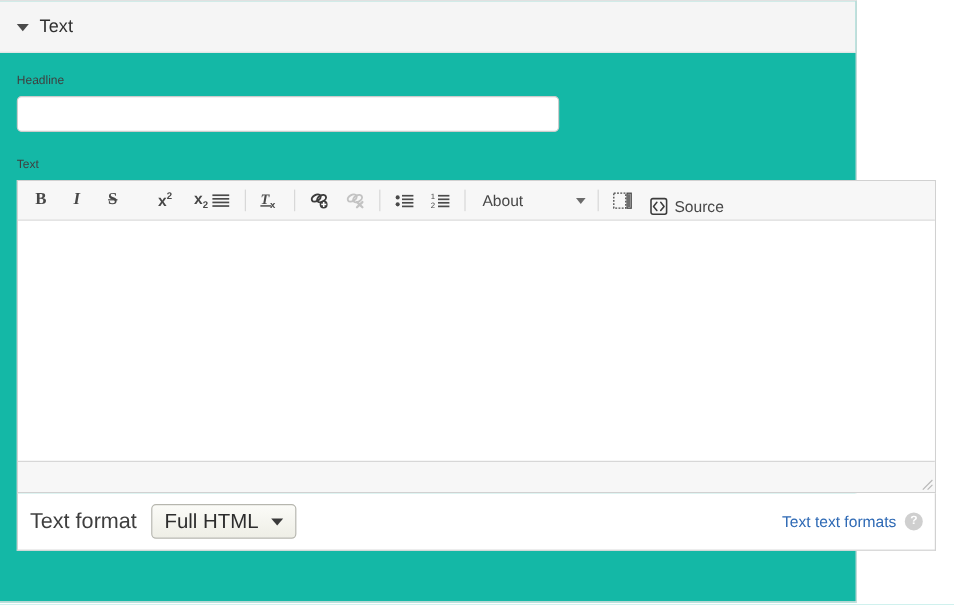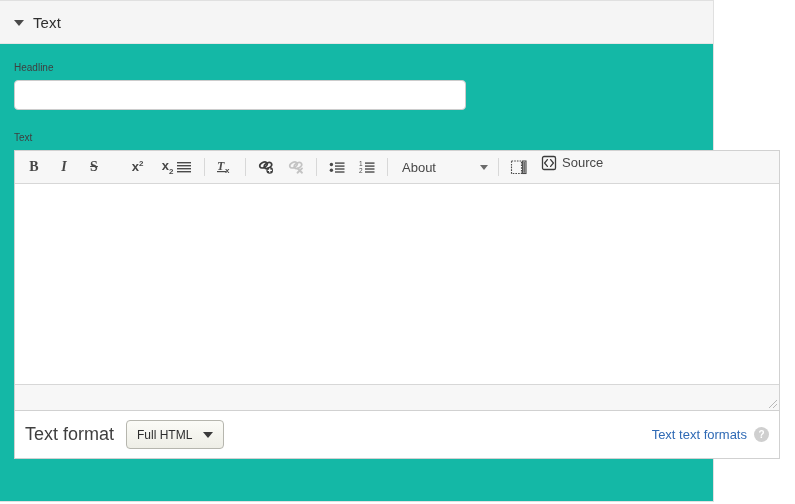--- a/index.html
+++ b/index.html
@@ -145,21 +145,21 @@
   .combo-arrow {
     width: 0; height: 0;
     border-left: 4px solid transparent;
     border-right: 4px solid transparent;
     border-top: 5px solid #6b6b6b;
     margin-left: 14px;
   }
 
   .tb-text-btn {
     display: flex;
-    align-items: flex-start;
+    align-items: flex-end;
     height: 25px;
     padding: 0 6px;
     cursor: pointer;
     border: 1px solid transparent;
     border-radius: 2px;
     color: #474747;
     font-size: 13px;
   }
   .tb-text-btn .lbl { margin-left: 5px; }
 
@@ -198,21 +198,21 @@
   }
   .filter-select {
     appearance: none;
     -webkit-appearance: none;
     height: 29px;
     padding: 0 30px 0 10px;
     border: 1px solid #b6b6ae;
     border-radius: 4px;
     background: linear-gradient(#fbfbf7, #eeeee6);
     font-family: "Liberation Sans", sans-serif;
-    font-size: 12px;
+    font-size: 17px;
     color: #2d2d2d;
     cursor: pointer;
     outline: none;
   }
   .select-holder { position: relative; display: inline-block; }
   .select-arrow {
     position: absolute;
     right: 11px; top: 12px;
     width: 0; height: 0;
     border-left: 5px solid transparent;

